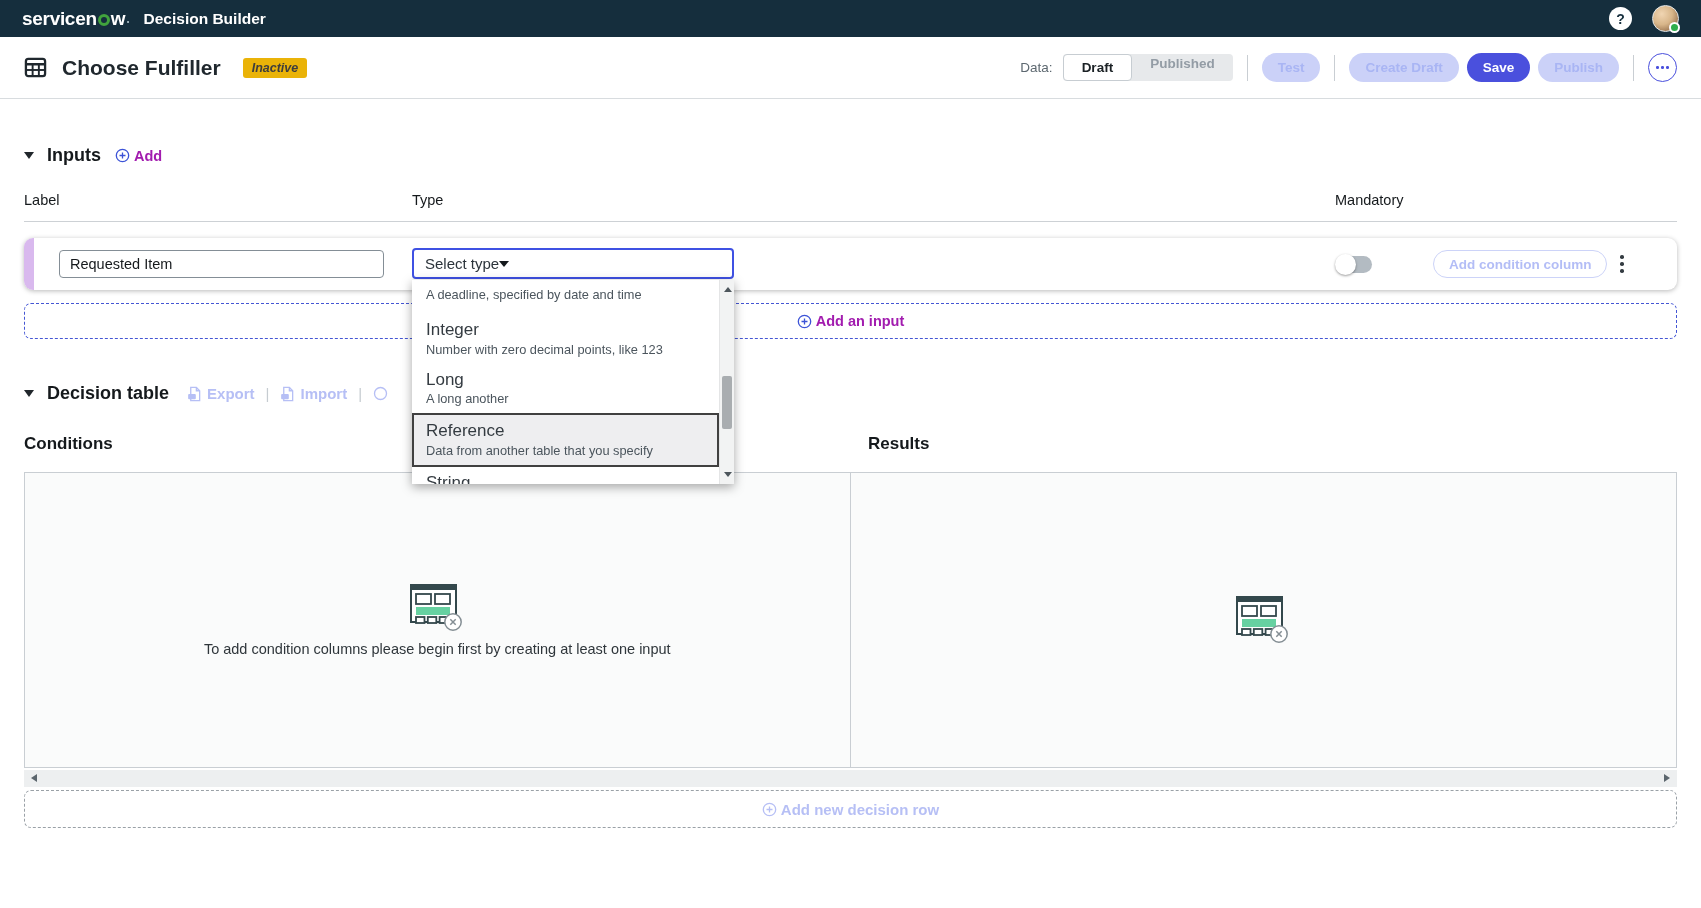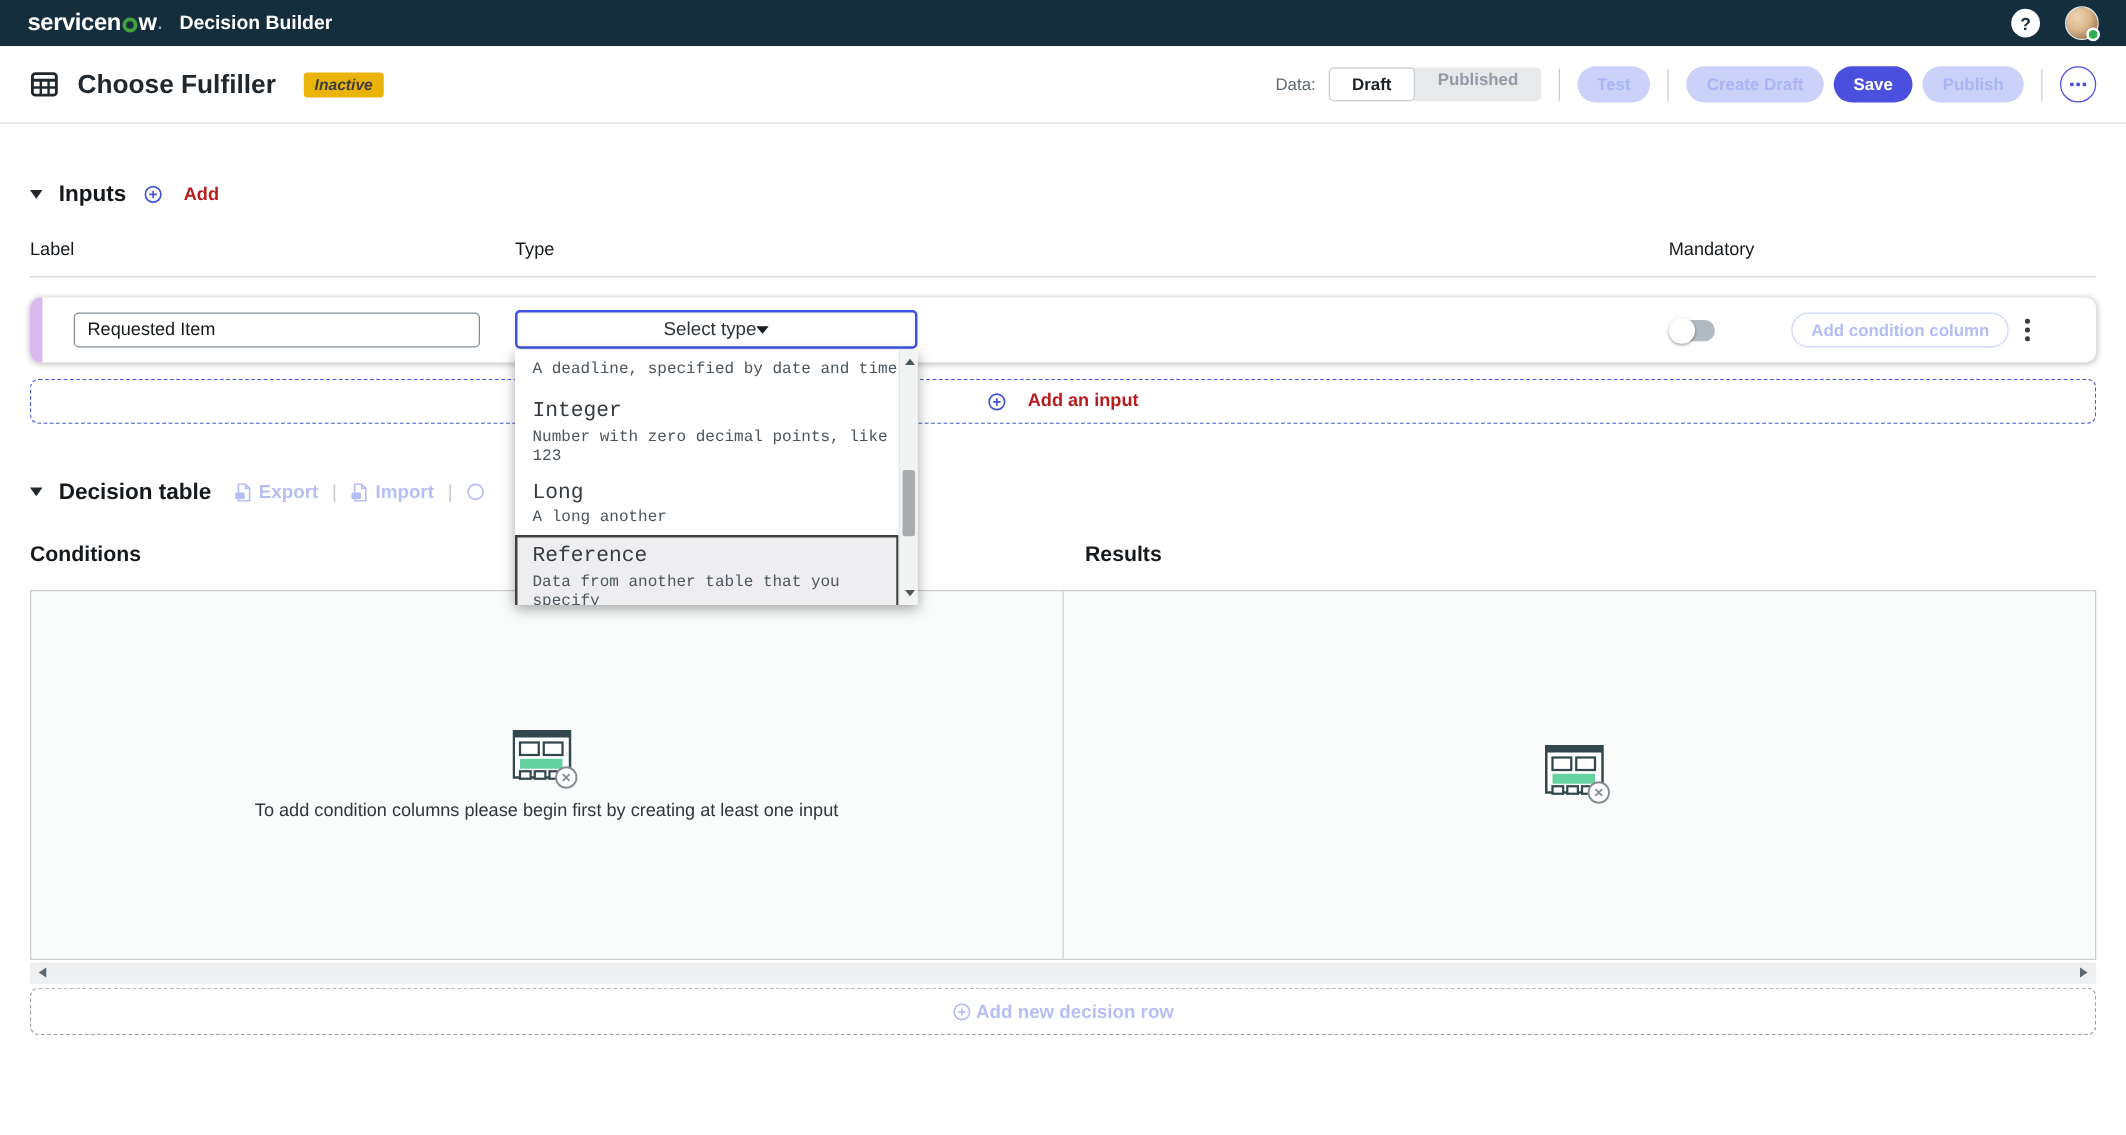--- a/index.html
+++ b/index.html
@@ -48,57 +48,57 @@
 
   
   .content { padding:0 24px; position:relative; }
 
   .sec-head { display:flex; align-items:center; }
   .sec-head.inputs { margin-top:46px; }
   .sec-head.dtable { margin-top:44px; }
   .caret-down { width:0; height:0; border-left:5.5px solid transparent; border-right:5.5px solid transparent;
     border-top:7px solid #21272c; margin-right:13px; cursor:pointer; }
   .sec-title { font-size:18px; font-weight:bold; color:#15191c; }
-  .blue-link { color:#b91c1c; font-size:14.5px; font-weight:bold; display:flex; align-items:center; gap:17px; cursor:pointer; }
+  .blue-link { color:#a21caf; font-size:14.5px; font-weight:bold; display:flex; align-items:center; gap:4px; cursor:pointer; }
   .sec-head .blue-link { margin-left:14px; }
   .plus-ic { flex:0 0 auto; }
 
   .col-headers { position:relative; margin-top:26px; height:30px; border-bottom:1px solid #cdd1d5; }
   .col-headers span { position:absolute; top:0; font-size:14.5px; color:#15191c; }
   .col-label { left:0; }
   .col-type { left:388px; }
   .col-mand { left:1311px; }
 
   
   .input-card { position:relative; margin-top:16px; height:52px; background:#fff; border-radius:9px;
     box-shadow:0 1px 5px rgba(0,0,0,0.28); }
   .accent-bar { position:absolute; left:0; top:0; bottom:0; width:10px; background:#d9b9ee; border-radius:9px 0 0 9px; }
   .label-input { position:absolute; left:35px; top:12px; width:325px; height:28px; border:1px solid #848e96;
     border-radius:4px; padding:0 10px; font-size:14.5px; color:#15191c; font-family:inherit; outline:none; }
   .select-wrap { position:absolute; left:388px; top:10px; width:322px; height:31px; }
   .select-box { width:100%; height:100%; border:2px solid #3f51e3; border-radius:4px; background:#fff;
-    display:flex; align-items:center; justify-content:center; padding:0 11px; font-size:15px; color:#2c343b; cursor:pointer; }
+    display:flex; align-items:center; justify-content:flex-start; padding:0 11px; font-size:15px; color:#2c343b; cursor:pointer; }
   .select-caret { width:0; height:0; border-left:5px solid transparent; border-right:5px solid transparent;
     border-top:6.5px solid #15191c; }
   .toggle { position:absolute; left:1313px; top:18px; width:35px; height:17px; background:#b3bbc2;
     border-radius:9px; cursor:pointer; }
   .toggle .knob { position:absolute; left:-2px; top:-2px; width:21px; height:21px; background:#fff;
     border-radius:50%; box-shadow:0 1px 2.5px rgba(0,0,0,0.4); }
   .cond-pill { position:absolute; left:1409px; top:12px; height:28px; border-radius:14px; border:1px solid #ccd3f8;
     background:transparent; color:#b3bdf6; font-size:13.5px; font-weight:bold; padding:0 15px; font-family:inherit; cursor:default; }
   .kebab { position:absolute; left:1590px; top:15px; display:flex; flex-direction:column; gap:3.5px; padding:2px 6px; cursor:pointer; }
   .kebab i { width:3.5px; height:3.5px; border-radius:50%; background:#343c42; display:block; }
 
   .add-input-row { margin-top:13px; height:36px; border:1px dashed #4456d4; border-radius:7px;
     display:flex; align-items:center; justify-content:center; cursor:pointer; }
 
   
   .dropdown { position:absolute; left:0; top:32px; width:322px; height:204px; background:#fff;
     box-shadow:0 3px 10px rgba(0,0,0,0.35); z-index:50; }
-  .dd-list { position:absolute; left:0; top:0; right:15px; bottom:0; overflow:hidden; padding-left:14px;font-family:Liberation Mono, monospace; }
+  .dd-list { position:absolute; left:0; top:0; right:15px; bottom:0; overflow:hidden; padding-left:14px; }
   .dd-desc-only { padding-top:7px; font-size:12.8px; color:#4b555d; margin-bottom:12px; }
   .dd-item { padding:6px 0 7px 0; cursor:pointer; }
   .dd-item .dd-title { font-size:17px; color:#343b41; line-height:1.15; }
   .dd-item .dd-desc { font-size:12.8px; color:#4b555d; margin-top:2px; }
   .dd-item.selected { background:#eeeef0; border:2px solid #404040; margin-left:-14px;
     padding-left:12px; padding-right:4px; }
   .dd-scrollbar { position:absolute; right:0; top:0; bottom:0; width:15px; background:#f2f3f3;
     border-left:1px solid #e4e5e6; cursor:pointer; }
   .dd-up { position:absolute; top:7px; left:3.5px; width:0; height:0; border-left:4px solid transparent;
     border-right:4px solid transparent; border-bottom:5px solid #4d565c; }

